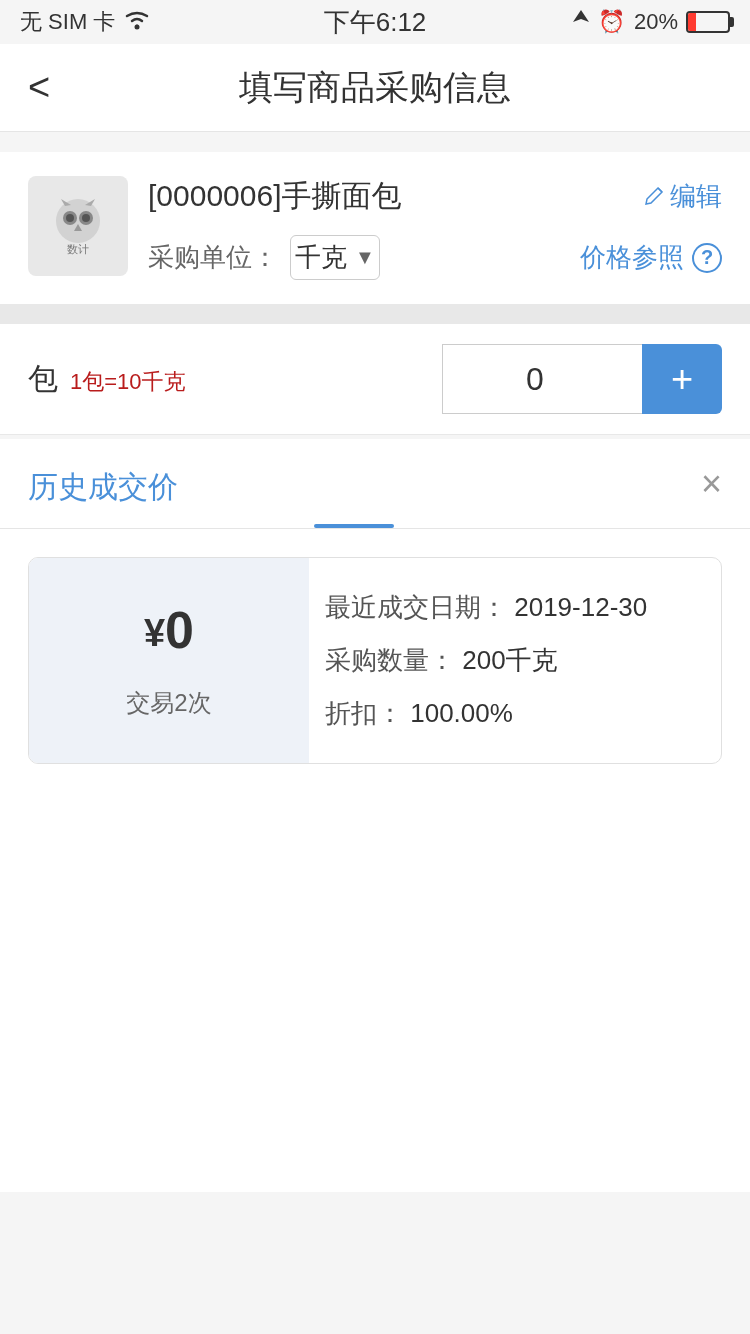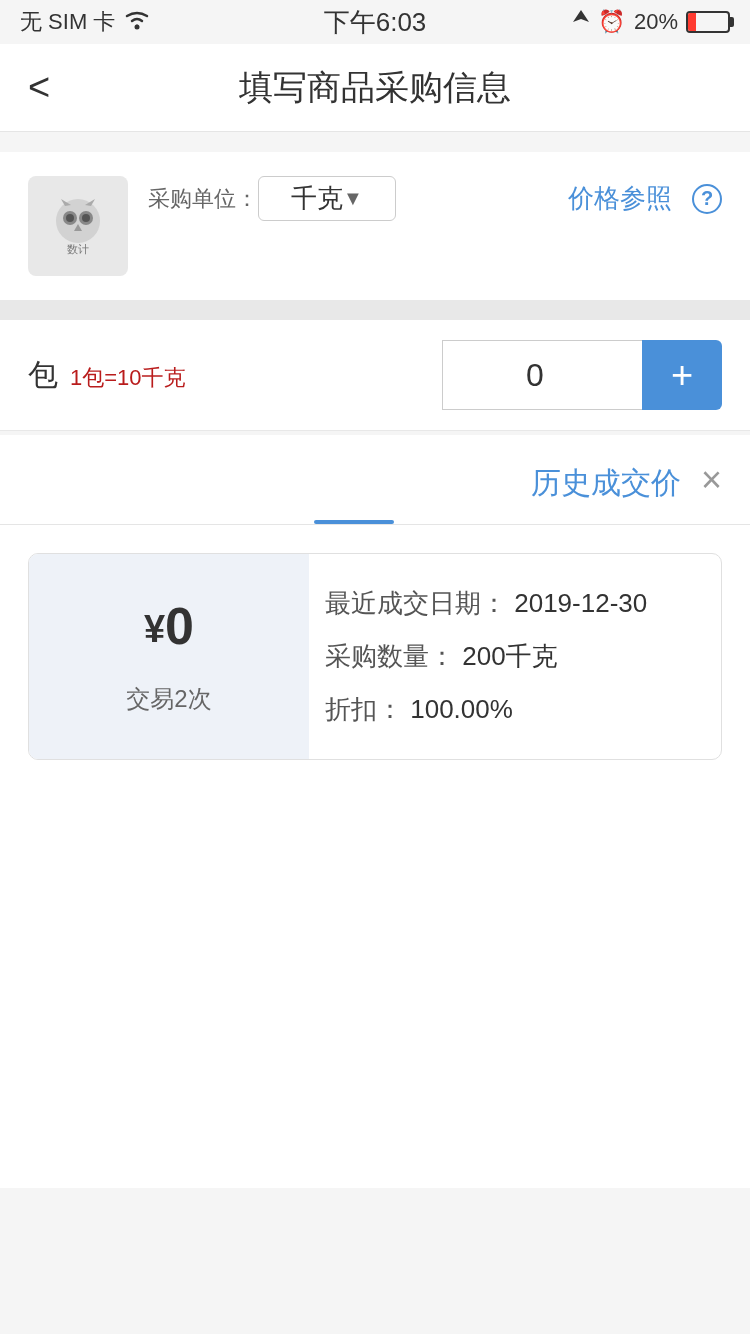--- a/index.html
+++ b/index.html
@@ -139,41 +139,43 @@
     }
     .edit-icon {
       font-size: 22px;
     }
     .purchase-unit-row {
       display: flex;
       align-items: center;
       justify-content: space-between;
     }
     .unit-label {
-      font-size: 22px;
+      font-size: 26px;
       color: #666;
+      margin-right: 12px;
     }
     .unit-dropdown {
       display: inline-flex;
       align-items: center;
       border: 1px solid #ccc;
       border-radius: 6px;
-      padding: 4px 32px;
-      font-size: 26px;
-      color: #333;
+      padding: 4px 4px;
+      font-size: 26px;
+      color: #333;
+      gap: 8px;
       cursor: pointer;
     }
     .dropdown-arrow {
       font-size: 20px;
       color: #666;
     }
     .price-ref {
       display: flex;
       align-items: center;
-      gap: 20px;
+      gap: 8px;
       font-size: 26px;
       color: #4a90d9;
       cursor: pointer;
     }
     .help-circle {
       width: 30px;
       height: 30px;
       border: 2px solid #4a90d9;
       border-radius: 50%;
       display: inline-flex;
@@ -253,21 +255,21 @@
     
     .tabs-row {
       display: flex;
       align-items: center;
       border-bottom: 1px solid #e5e5e5;
       padding: 0 28px;
       position: relative;
     }
     .tab-item {
       flex: 1;
-      text-align: right;
+      text-align: left;
       padding: 28px 0 20px;
       font-size: 30px;
       cursor: pointer;
       position: relative;
     }
     .tab-item.active {
       color: #4a90d9;
     }
     .tab-item.inactive {
       color: #666;
@@ -361,21 +363,21 @@
     <span>无 SIM 卡</span>
     <span>
       <svg width="28" height="22" viewBox="0 0 28 22" fill="none">
         <path d="M14 18 Q14 18 14 18" stroke="#333" stroke-width="3" stroke-linecap="round"></path>
         <path d="M9 13 Q14 9 19 13" stroke="#333" stroke-width="2.5" stroke-linecap="round" fill="none"></path>
         <path d="M4 8 Q14 2 24 8" stroke="#333" stroke-width="2.5" stroke-linecap="round" fill="none"></path>
         <circle cx="14" cy="19" r="2.5" fill="#333"></circle>
       </svg>
     </span>
   </div>
-  <div class="status-center">下午6:03</div>
+  <div class="status-center">下午6:12</div>
   <div class="status-right">
     <span>
       <svg width="20" height="22" viewBox="0 0 20 22" fill="none">
         <path d="M10 2 L18 14 L10 11 L2 14 Z" fill="#333"></path>
       </svg>
     </span>
     <span>⏰</span>
     <span>20%</span>
     <span class="battery-icon">
       <span class="battery-fill"></span>
@@ -401,20 +403,32 @@
 
       <polygon points="35,33 31,40 39,40" fill="#999"></polygon>
 
       <polygon points="22,15 18,8 28,14" fill="#aaa"></polygon>
       <polygon points="48,15 52,8 42,14" fill="#aaa"></polygon>
 
       <text x="35" y="62" text-anchor="middle" font-size="11" fill="#777">数计</text>
     </svg>
   </div>
   <div class="product-info">
+    <div class="product-header-row">
+      <span class="product-name">[0000006]手撕面包</span>
+      <span class="edit-btn">
+        <span class="edit-icon">
+          <svg width="22" height="22" viewBox="0 0 22 22" fill="none">
+            <path d="M3 16 L14 5 L18 9 L7 20 L2 21 Z" stroke="#4a90d9" stroke-width="1.5" fill="none"></path>
+            <path d="M14 5 L18 9" stroke="#4a90d9" stroke-width="1.5"></path>
+          </svg>
+        </span>
+        <span>编辑</span>
+      </span>
+    </div>
     <div class="purchase-unit-row">
       <div style="display:flex;align-items:center;">
         <span class="unit-label">采购单位：</span>
         <span class="unit-dropdown">
           <span>千克</span>
           <span class="dropdown-arrow">▼</span>
         </span>
       </div>
       <div class="price-ref">
         <span>价格参照</span>

